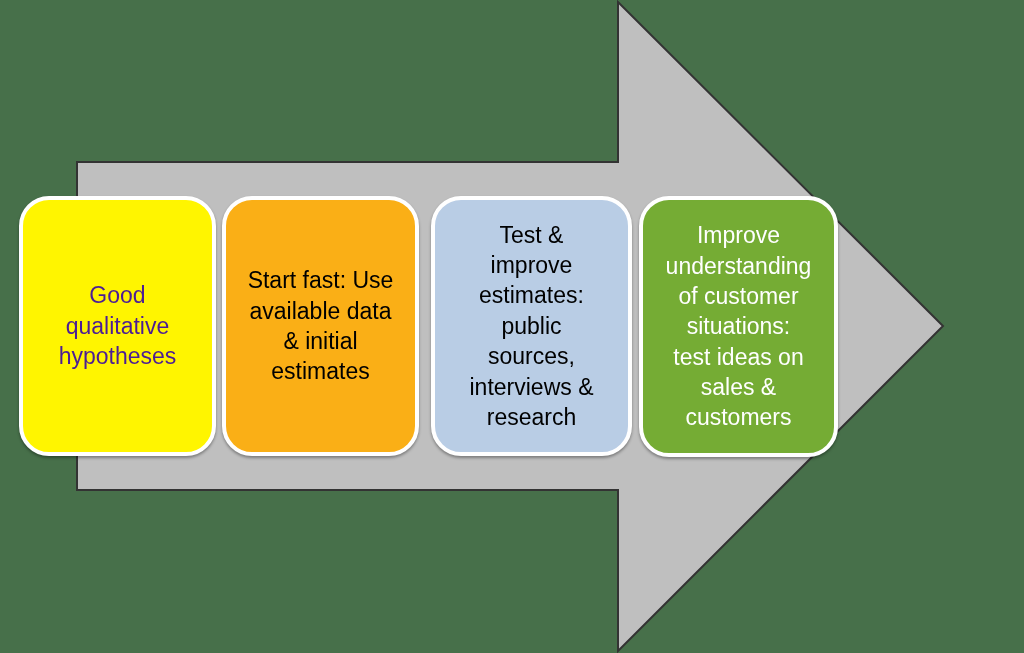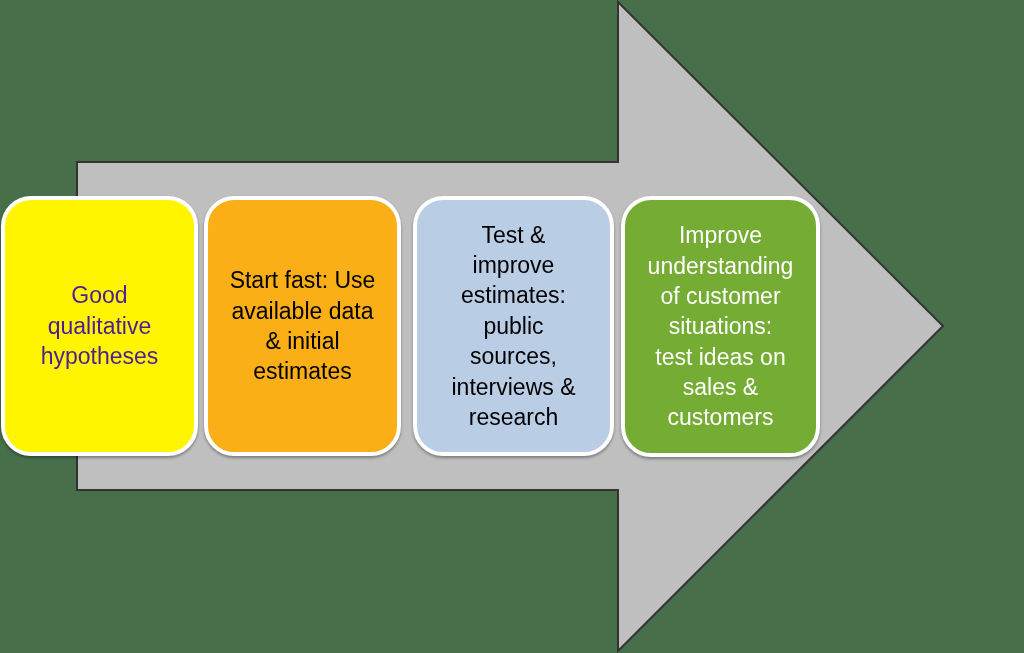--- a/index.html
+++ b/index.html
@@ -26,20 +26,21 @@
     border-radius: 30px;
     box-shadow: 0 2px 3px rgba(0,0,0,0.35);
     display: flex;
     flex-direction: column;
     justify-content: center;
     align-items: center;
     text-align: center;
     font-size: 23px;
     line-height: 1.32;
     padding: 4px 2px;
+    margin-left: 18px;
   }
   .step .label { white-space: pre-line; }
   .step .label.second { margin-top: 14px; }
   .step1 { left: 1px; }
   .step2 { left: 204px; }
   .step3 { left: 413px; width: 201px; }
   .step4 { left: 621px; width: 199px; height: 261px; }
   .step5 { left: 826px; }
 </style>
 </head>

